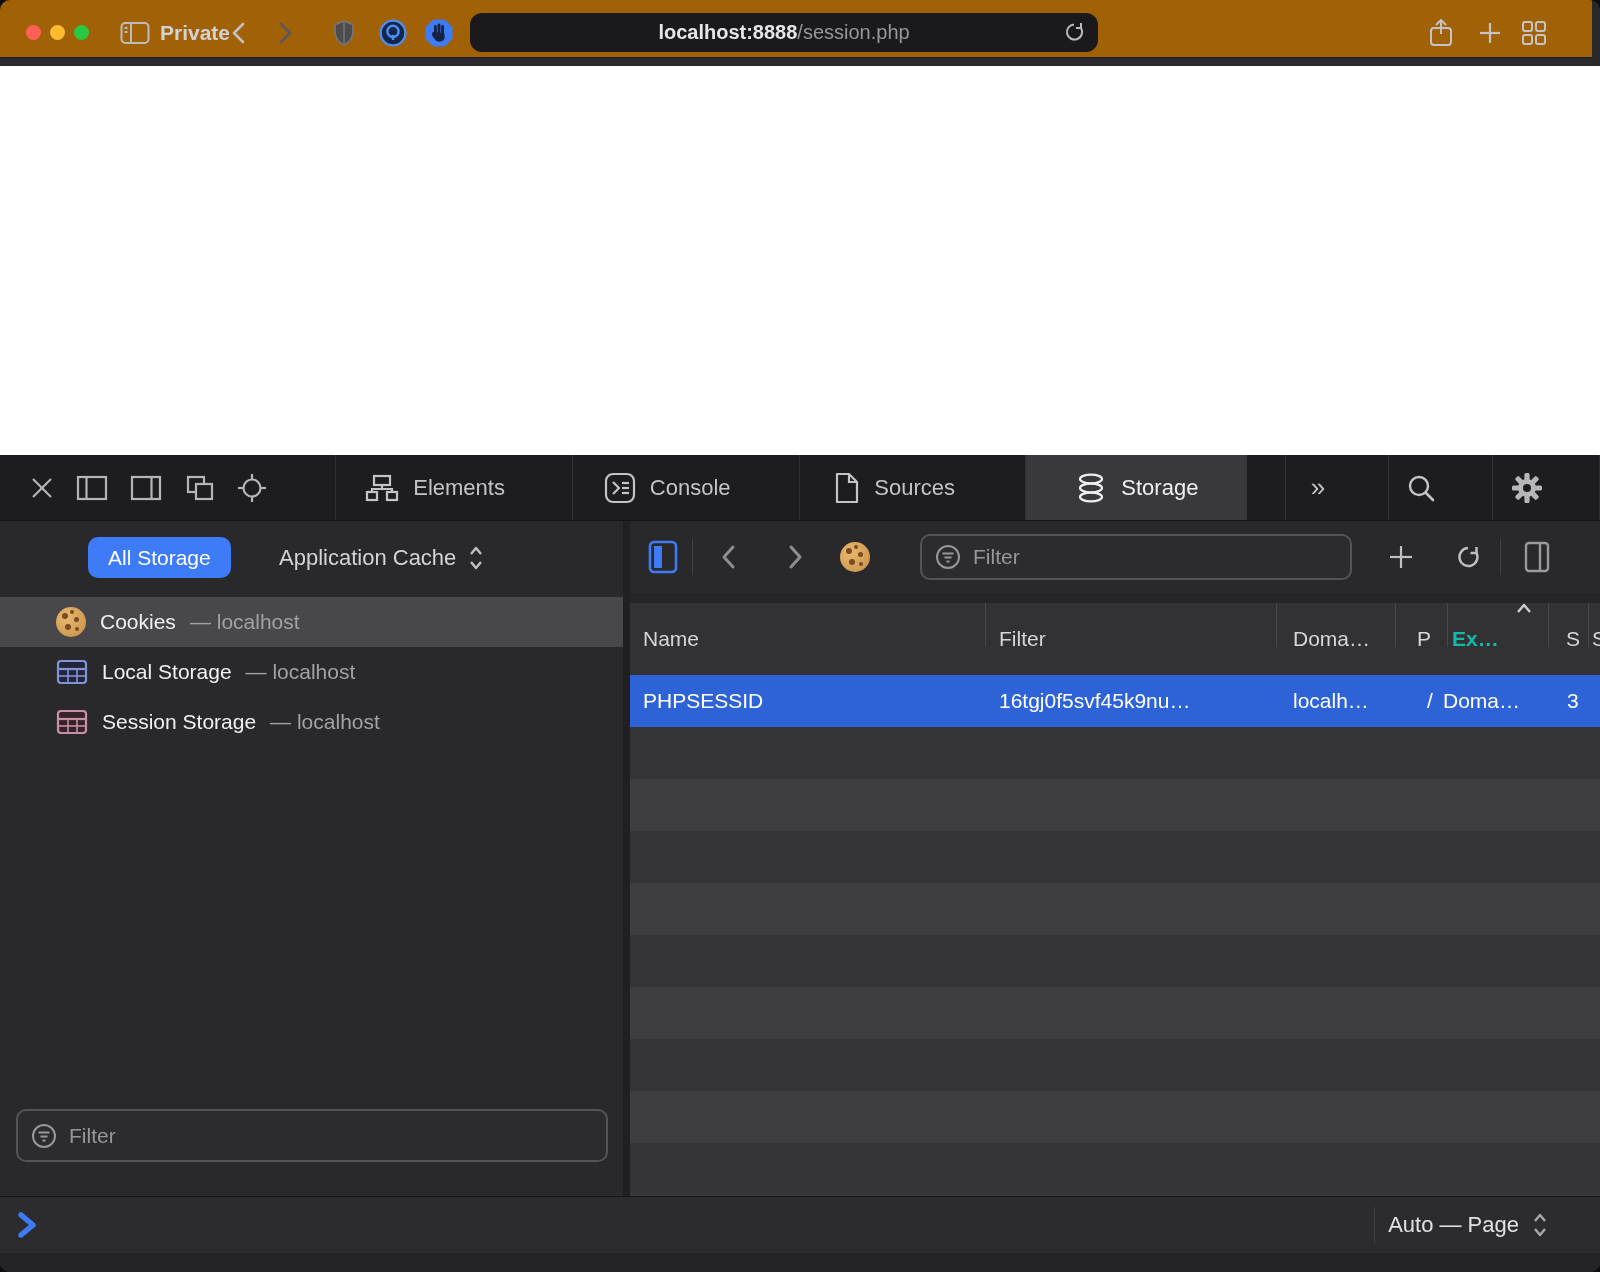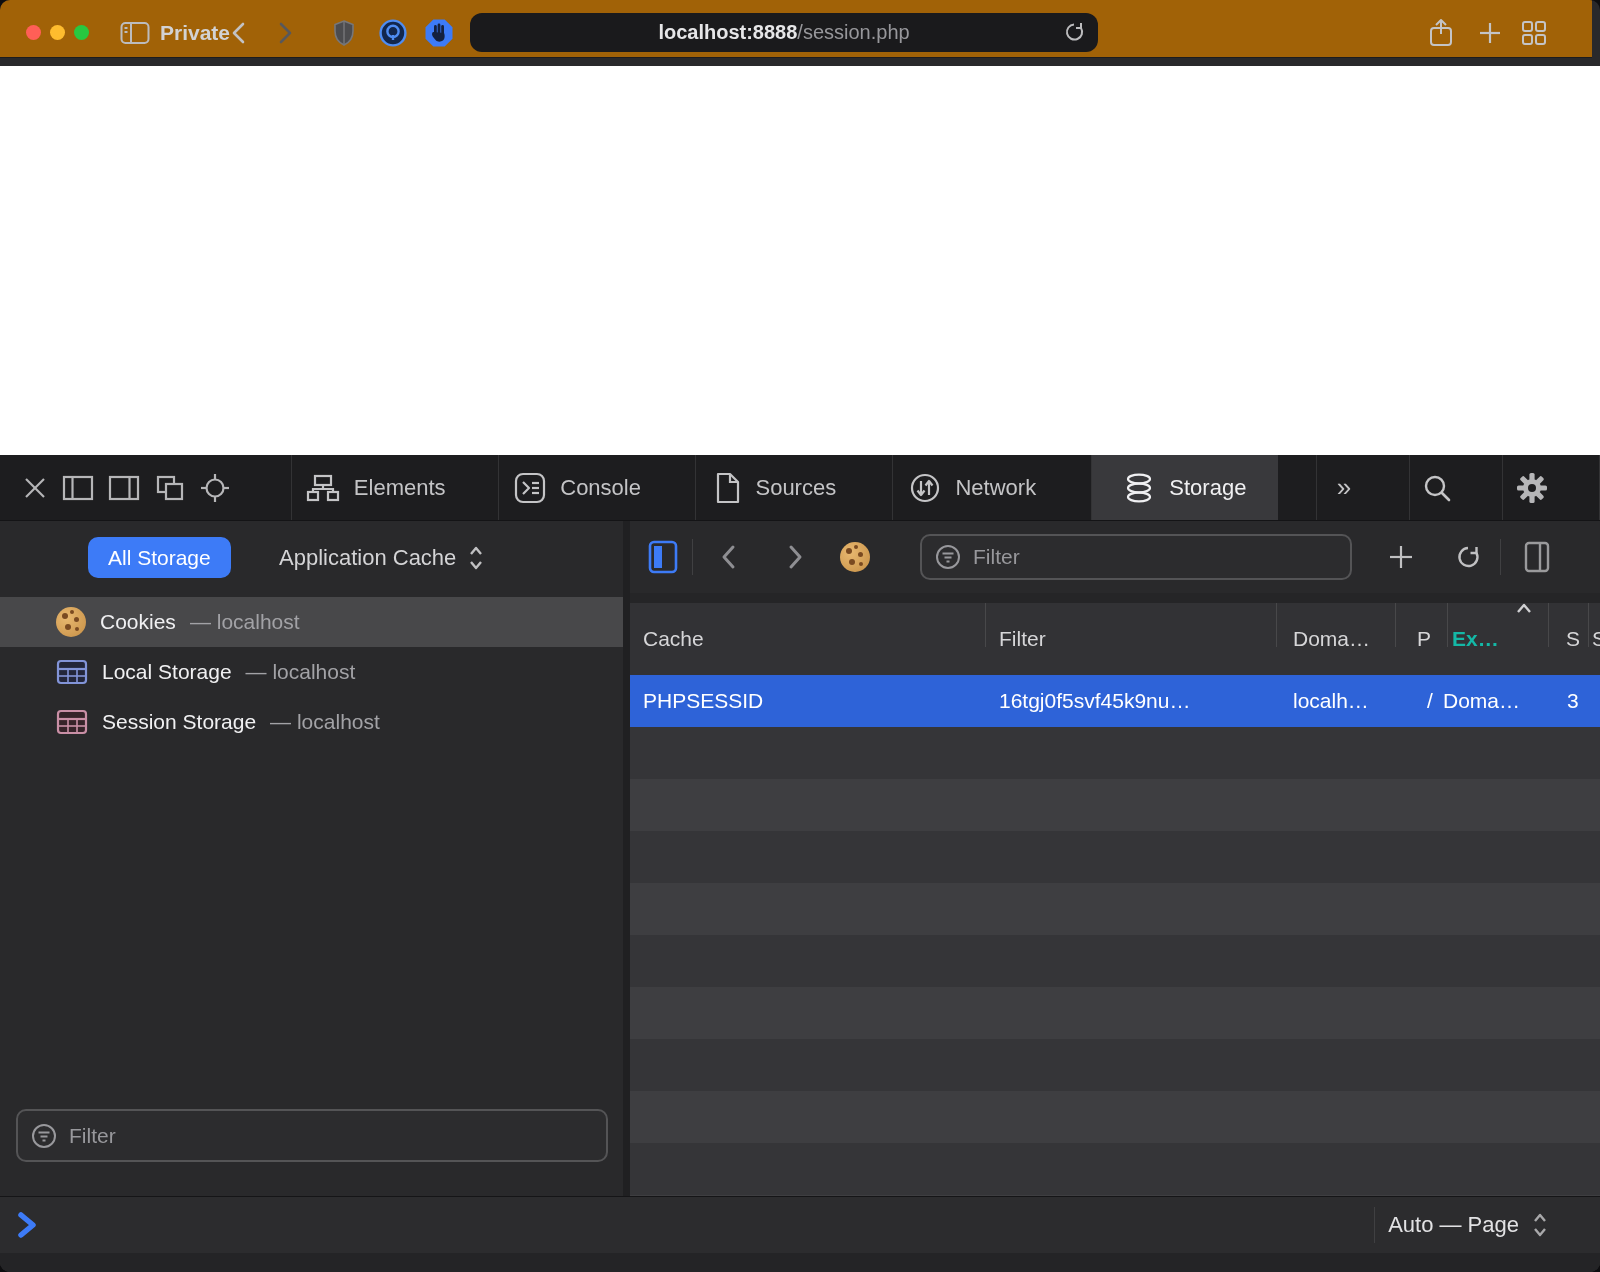--- a/index.html
+++ b/index.html
@@ -259,32 +259,20 @@
       <span>Console</span>
     </div>
     <div class="tab tab-sources">
       <span>
           <svg width="28" height="32" viewBox="0 0 28 32">
             <path d="M5 2 H17 L25 10 V30 H5 Z" fill="none" stroke="#c4c4c6" stroke-width="2.2" stroke-linejoin="round"></path>
             <polyline points="17,2 17,10 25,10" fill="none" stroke="#c4c4c6" stroke-width="2.2"></polyline>
           </svg>
         </span>
       <span>Sources</span>
-    </div>
-    <div class="tab tab-network">
-      <span>
-          <svg width="32" height="32" viewBox="0 0 32 32">
-            <circle cx="16" cy="16" r="13" fill="none" stroke="#c4c4c6" stroke-width="2.2"></circle>
-            <line x1="12" y1="9" x2="12" y2="22" stroke="#c4c4c6" stroke-width="2.2"></line>
-            <polyline points="8.5,18.5 12,23 15.5,18.5" fill="none" stroke="#c4c4c6" stroke-width="2.2" stroke-linejoin="round"></polyline>
-            <line x1="20" y1="23" x2="20" y2="10" stroke="#c4c4c6" stroke-width="2.2"></line>
-            <polyline points="16.5,13.5 20,9 23.5,13.5" fill="none" stroke="#c4c4c6" stroke-width="2.2" stroke-linejoin="round"></polyline>
-          </svg>
-        </span>
-      <span>Network</span>
     </div>
     <div class="tab tab-storage active">
       <span>
           <svg width="32" height="30" viewBox="0 0 32 30">
             <g fill="none" stroke="#f0f0f2" stroke-width="2.2">
               <ellipse cx="16" cy="6" rx="11" ry="4.4"></ellipse>
               <ellipse cx="16" cy="15" rx="11" ry="4.4"></ellipse>
               <ellipse cx="16" cy="24" rx="11" ry="4.4"></ellipse>
             </g>
           </svg>
@@ -458,21 +446,21 @@
             <svg width="26" height="32" viewBox="0 0 26 32">
               <rect x="2" y="2" width="22" height="28" rx="3" fill="none" stroke="#9a9a9c" stroke-width="2.4"></rect>
               <line x1="16" y1="2" x2="16" y2="30" stroke="#9a9a9c" stroke-width="2.4"></line>
             </svg>
           </span>
       </div>
 
       <div class="gapstrip"></div>
 
       <div class="thead">
-        <span style="left:13px">Cache</span>
+        <span style="left:13px">Name</span>
         <span style="left:369px">Filter</span>
         <span style="left:663px">Doma…</span>
         <span style="left:787px">P</span>
         <span style="left:822px" class="th-sorted">Ex…</span>
         <span class="sort-arrow">
             <svg width="16" height="11" viewBox="0 0 16 11">
               <polyline points="2,9 8,2 14,9" fill="none" stroke="#d0d0d2" stroke-width="2.4" stroke-linejoin="round"></polyline>
             </svg>
           </span>
         <span style="left:936px">S</span>

